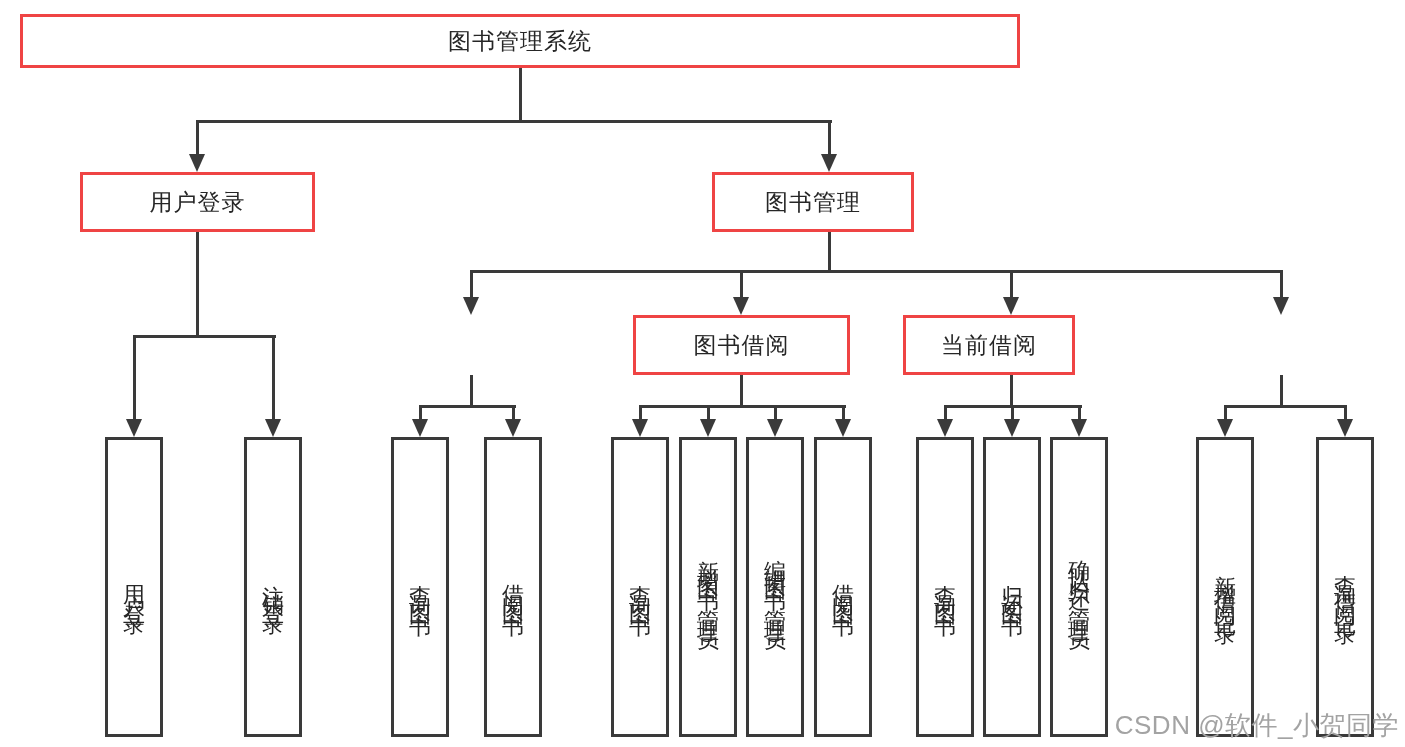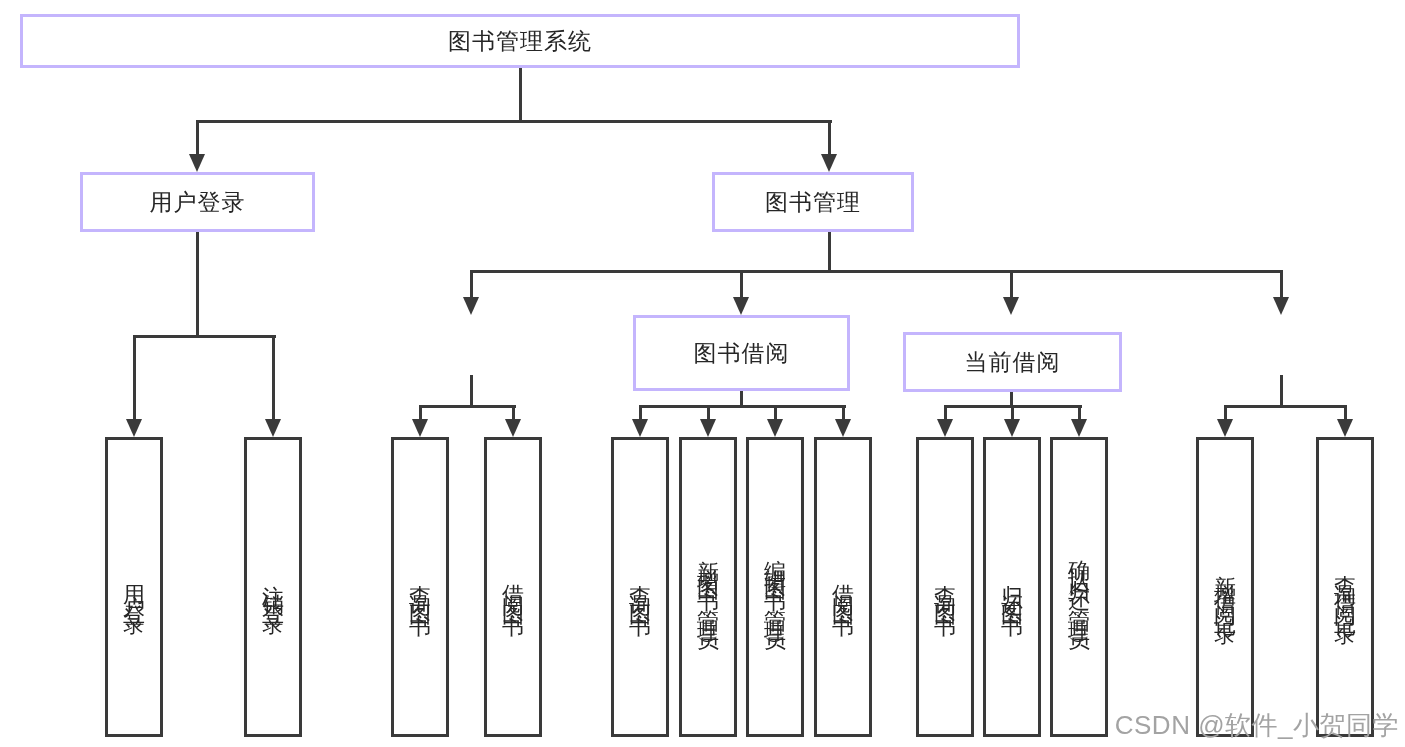--- a/index.html
+++ b/index.html
@@ -12,21 +12,21 @@
     position: relative;
     width: 1405px;
     height: 747px;
     background: #ffffff;
     overflow: hidden;
   }
   
   .node {
     position: absolute;
     box-sizing: border-box;
-    border: 3px solid #c4b5fd;
+    border: 3px solid #ef4444;
     background: #ffffff;
     display: flex;
     align-items: center;
     justify-content: center;
     color: #262626;
     font-size: 23px;
     letter-spacing: 1px;
     z-index: 2;
   }
   .leaf {
@@ -113,24 +113,24 @@
   <div class="hline" style="left:470px; top:270px; width:813px;"></div>
   <div class="vline" style="left:470px; top:270px; height:30px;"></div>
   <div class="arrow" style="left:463px; top:297px;"></div>
   <div class="vline" style="left:740px; top:270px; height:30px;"></div>
   <div class="arrow" style="left:733px; top:297px;"></div>
   <div class="vline" style="left:1010px; top:270px; height:30px;"></div>
   <div class="arrow" style="left:1003px; top:297px;"></div>
   <div class="vline" style="left:1280px; top:270px; height:30px;"></div>
   <div class="arrow" style="left:1273px; top:297px;"></div>
 
-  <div class="node" style="left:633px; top:315px; width:217px; height:76px;">
+  <div class="node" style="left:633px; top:315px; width:217px; height:60px;">
     <span>图书借阅</span>
   </div>
-  <div class="node" style="left:903px; top:315px; width:219px; height:60px;margin-top:17px;">
+  <div class="node" style="left:903px; top:315px; width:172px; height:60px;">
     <span>当前借阅</span>
   </div>
 
   <div class="vline" style="left:470px; top:375px; height:33px;"></div>
   <div class="hline" style="left:419px; top:405px; width:97px;"></div>
   <div class="vline" style="left:419px; top:405px; height:17px;"></div>
   <div class="arrow" style="left:412px; top:419px;"></div>
   <div class="vline" style="left:512px; top:405px; height:17px;"></div>
   <div class="arrow" style="left:505px; top:419px;"></div>
 

